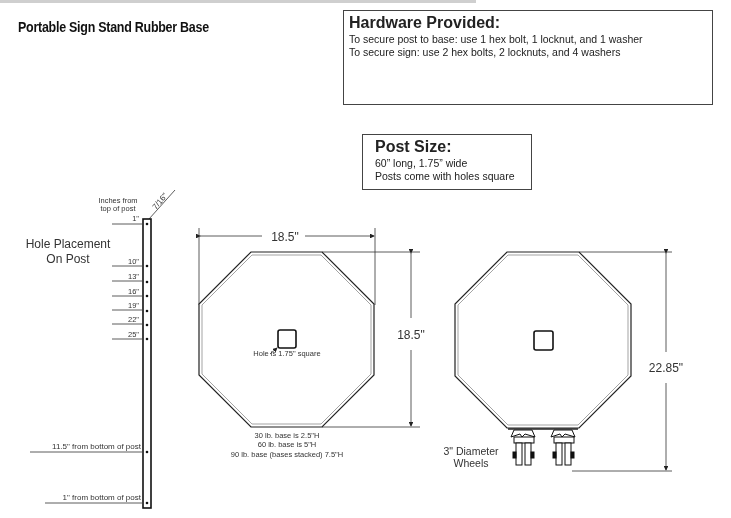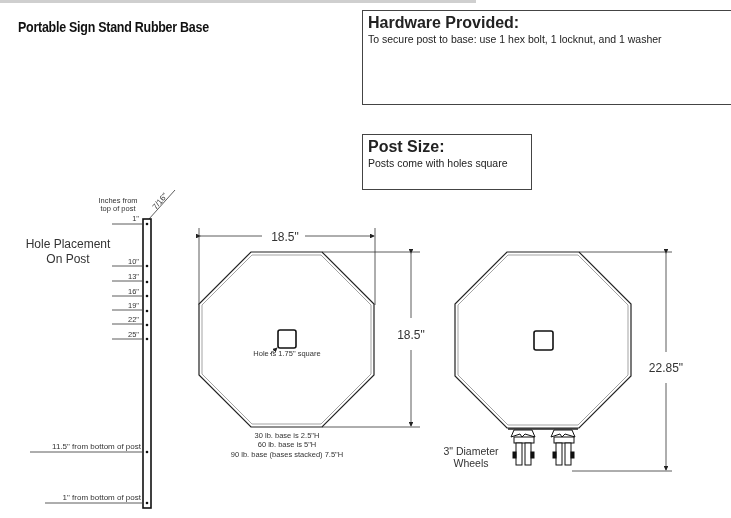--- a/index.html
+++ b/index.html
@@ -1,41 +1,43 @@
 <!DOCTYPE html>
 <html><head>
 <meta charset="utf-8">
 <style>
   html, body { margin: 0; padding: 0; background: #ffffff; }
   body { width: 731px; height: 518px; position: relative; overflow: hidden; font-family: "Liberation Sans", sans-serif; color: #111; }
   .topbar { position: absolute; left: 0; top: 0; width: 476px; height: 3px; background: #cfcfcf; }
   .title { position: absolute; left: 18px; top: 19px; font-size: 14.5px; font-weight: bold; letter-spacing: -0.3px; transform: scaleX(0.86); transform-origin: left top; white-space: nowrap; }
   .box { position: absolute; border: 1.5px solid #444; background: #fff; box-sizing: border-box; }
-  .hw { left: 362px; top: 10px; width: 370px; height: 95px; padding: 2px 5px; }
-  .post { left: 362px; top: 134px; width: 170px; height: 56px; padding: 2px 5px; }
+  .hw { left: 343px; top: 10px; width: 370px; height: 95px; padding: 2px 5px; }
+  .post { left: 362px; top: 134px; width: 170px; height: 56px; padding: 2px 12px; }
   .box h2 { margin: 0; font-size: 16px; font-weight: bold; color: #222; line-height: 20px; }
   .box .ln { font-size: 10.5px; line-height: 12.5px; color: #222; white-space: nowrap; }
   .box .it { }
   svg.drawing { position: absolute; left: 0; top: 0; }
   .svgtext { font-family: "Liberation Sans", sans-serif; fill: #333; }
 </style>
 </head>
 <body>
 
 <div class="topbar"></div>
 
 <div class="title">Portable Sign Stand Rubber Base</div>
 
 <div class="box hw">
   <h2>Hardware Provided:</h2>
   <div class="ln it">To secure post to base: use 1 hex bolt, 1 locknut, and 1 washer</div>
+  <div class="ln it">To secure sign: use 2 hex bolts, 2 locknuts, and 4 washers</div>
 </div>
 
 <div class="box post">
   <h2>Post Size:</h2>
+  <div class="ln">60” long, 1.75” wide</div>
   <div class="ln">Posts come with holes square</div>
 </div>
 
 <svg class="drawing" width="731" height="518" viewBox="0 0 731 518">
   <defs>
     <marker id="arr" markerWidth="6" markerHeight="6" refX="5" refY="3" orient="auto">
       <path d="M0,0 L6,3 L0,6 z" fill="#222"></path>
     </marker>
   </defs>
 

